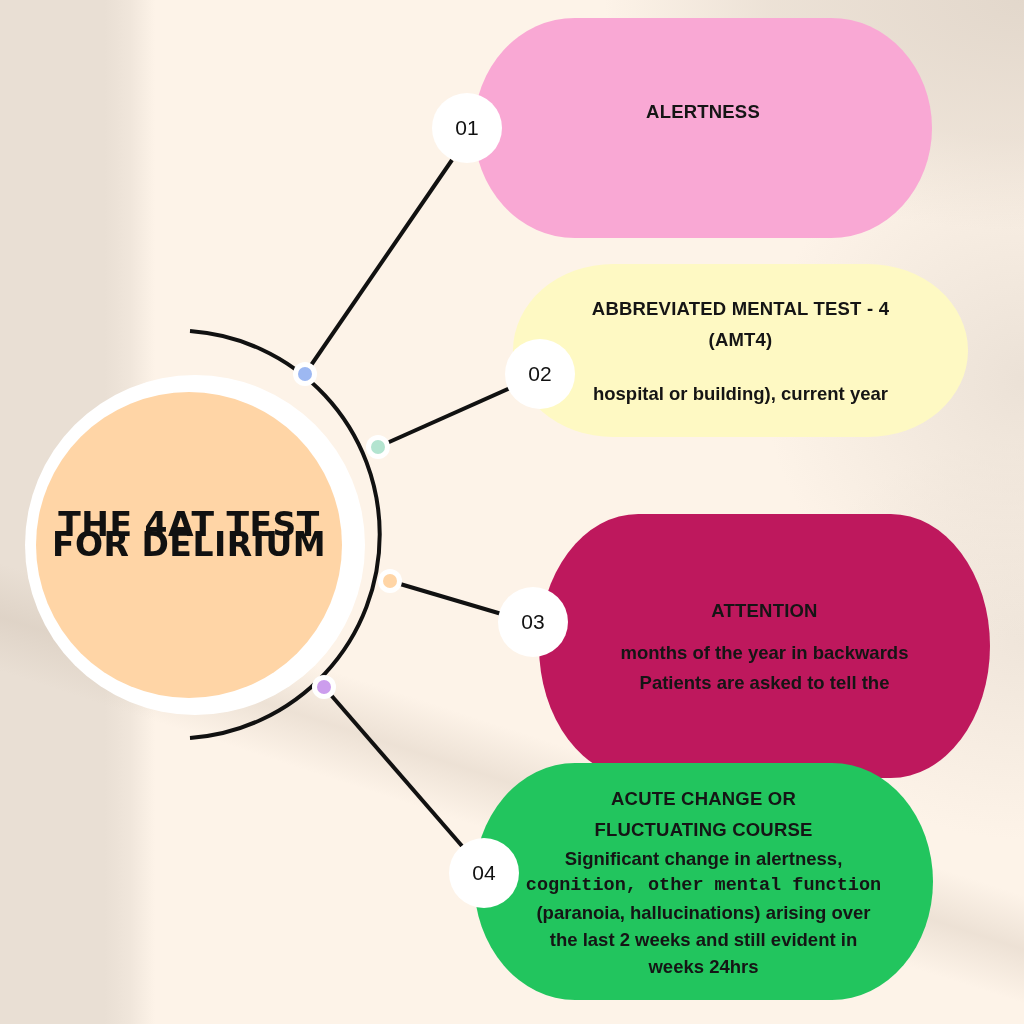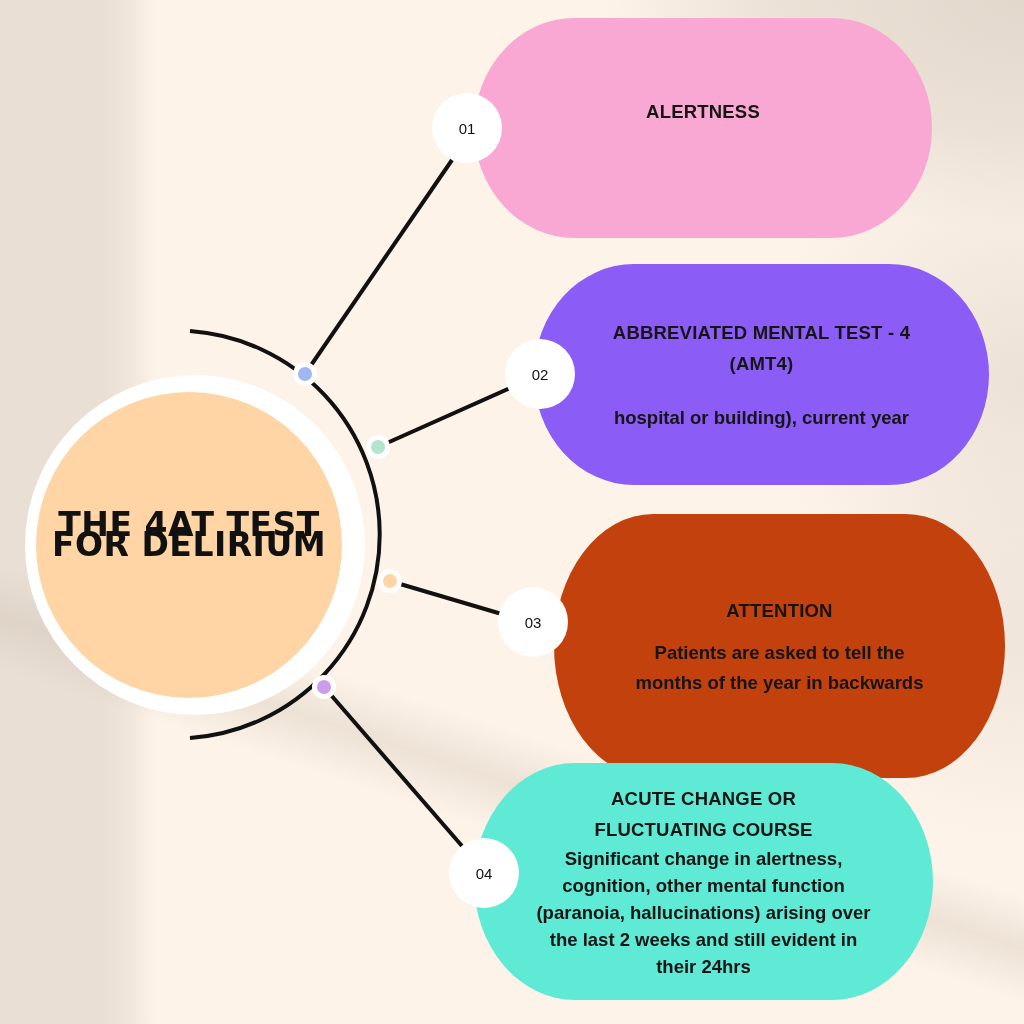--- a/index.html
+++ b/index.html
@@ -40,21 +40,21 @@
     display:flex; flex-direction:column; align-items:center; justify-content:center;
     text-align:center; color:#151515; box-sizing:border-box;
   }
   .card-title { font-weight:bold; font-size:18.5px; line-height:31px; letter-spacing:0.2px; }
   .card-body { font-size:18.5px; line-height:30px; font-weight:bold; font-family:"Liberation Sans", sans-serif; }
   .card .card-title { font-family:"Liberation Sans", sans-serif; }
 
   .badge {
     position:absolute; width:70px; height:70px; border-radius:50%;
     background:#ffffff; display:flex; align-items:center; justify-content:center;
-    font-family:"Liberation Sans", sans-serif; font-size:15px; color:#111;
+    font-family:"Liberation Sans", sans-serif; font-size:21px; color:#111;
   }
 </style>
 </head>
 <body>
 
 <div class="bg-layer bg-left"></div>
 <div class="bg-layer bg-diag"></div>
 
 <svg class="connectors" viewBox="0 0 1024 1024">
   <path d="M190 331 A204 204 0 0 1 190 738" fill="none" stroke="#111" stroke-width="4"></path>
@@ -76,38 +76,38 @@
 <div class="center-ring"></div>
 <div class="center-core">
   <div class="center-title">THE 4AT TEST</div>
   <div class="center-title">FOR DELIRIUM</div>
 </div>
 
 <div class="card" style="left:474px; top:18px; width:458px; height:220px; background:#f9a8d4; padding-top:0;">
   <div class="card-title" style="margin-bottom:28px; margin-top:-6px;">ALERTNESS</div>
 </div>
 
-<div class="card" style="left:534px; top:264px; width:455px; height:221px; background:#8b5cf6;">
+<div class="card" style="left:513px; top:264px; width:455px; height:173px; background:#fef9c3;">
   <div class="card-title">ABBREVIATED MENTAL TEST - 4</div>
   <div class="card-title" style="margin-bottom:24px;">(AMT4)</div>
   <div class="card-body">hospital or building), current year</div>
 </div>
 
-<div class="card" style="left:554px; top:514px; width:451px; height:264px; background:#c2410c;">
+<div class="card" style="left:539px; top:514px; width:451px; height:264px; background:#be185d;">
   <div class="card-title" style="margin-bottom:12px;">ATTENTION</div>
+  <div class="card-body">months of the year in backwards</div>
   <div class="card-body">Patients are asked to tell the</div>
-  <div class="card-body">months of the year in backwards</div>
 </div>
 
-<div class="card" style="left:474px; top:763px; width:459px; height:237px; background:#5eead4;">
+<div class="card" style="left:474px; top:763px; width:459px; height:237px; background:#22c55e;">
   <div class="card-title">ACUTE CHANGE OR</div>
   <div class="card-title">FLUCTUATING COURSE</div>
   <div class="card-body" style="line-height:27px;">Significant change in alertness,</div>
-  <div class="card-body" style="line-height:27px;">cognition, other mental function</div>
+  <div class="card-body" style="line-height:27px;font-family:Liberation Mono, monospace;">cognition, other mental function</div>
   <div class="card-body" style="line-height:27px;">(paranoia, hallucinations) arising over</div>
   <div class="card-body" style="line-height:27px;">the last 2 weeks and still evident in</div>
-  <div class="card-body" style="line-height:27px;">their 24hrs</div>
+  <div class="card-body" style="line-height:27px;">weeks 24hrs</div>
 </div>
 
 <div class="badge" style="left:432px; top:93px;">01</div>
 <div class="badge" style="left:505px; top:339px;">02</div>
 <div class="badge" style="left:498px; top:587px;">03</div>
 <div class="badge" style="left:449px; top:838px;">04</div>
 
 </body></html>

